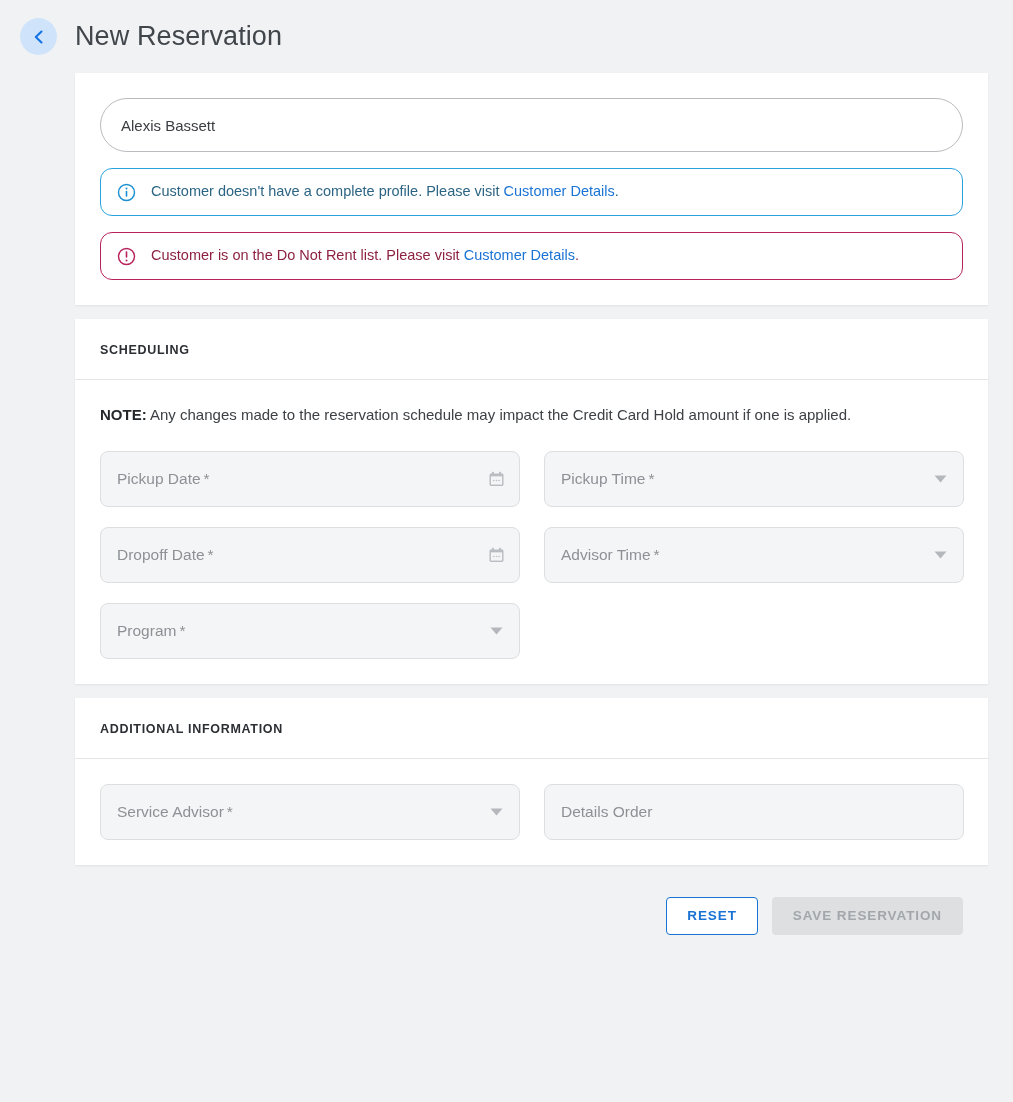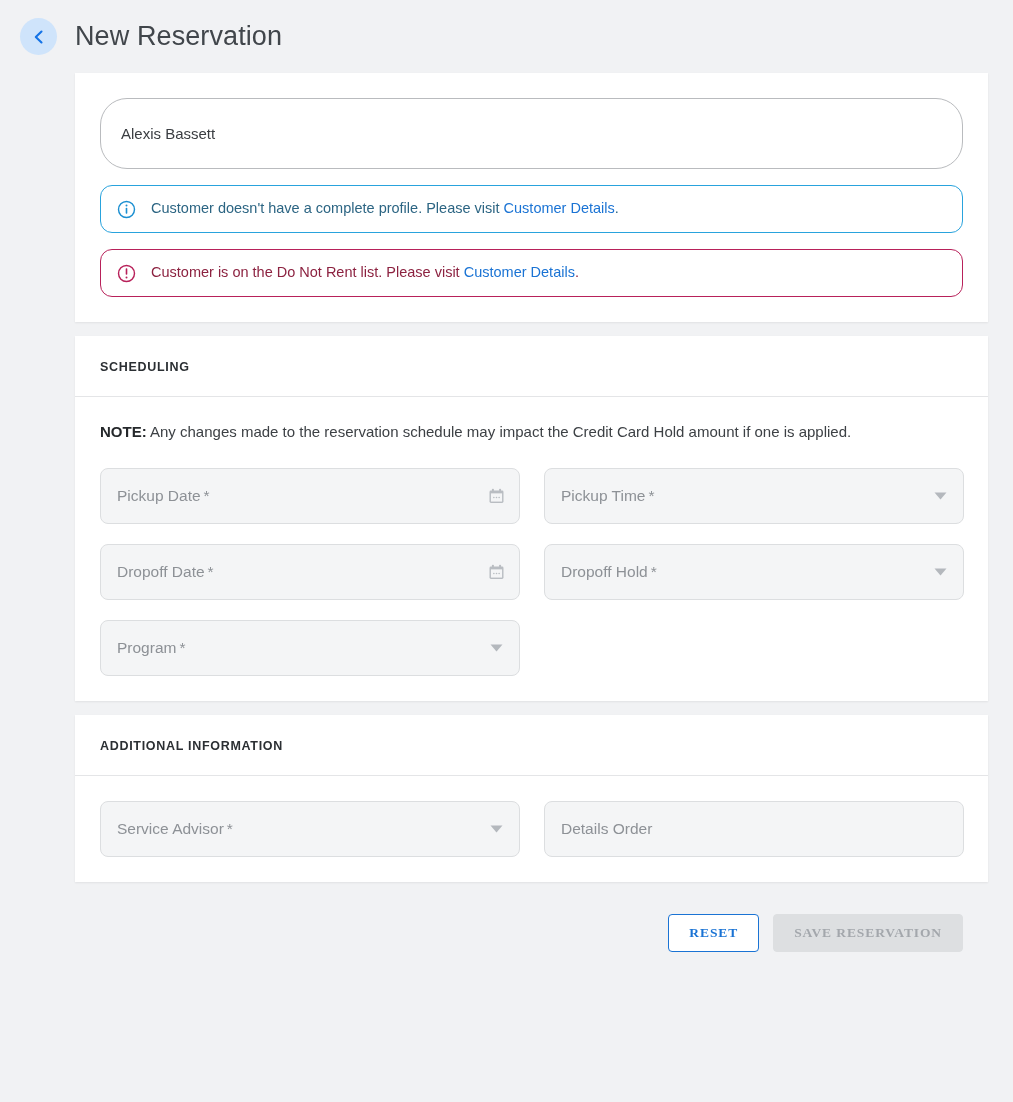--- a/index.html
+++ b/index.html
@@ -38,21 +38,21 @@
     border-bottom: 1px solid #e4e5e7;
   }
   .card-title {
     font-size: 12.5px; font-weight: bold; letter-spacing: .7px;
     color: #2b2f33; text-transform: uppercase;
   }
   .card-body { padding: 25px; }
 
   
   .search-pill {
-    width: 863px; height: 71px; border-radius: 27px;
+    width: 863px; height: 54px; border-radius: 27px;
     border: 1px solid #b9bbbe; background: #fff;
     display: flex; align-items: center; padding: 0 20px;
     font-size: 15px; color: #3a3d41;
   }
 
   
   .alert {
     width: 863px; min-height: 48px; margin-top: 16px;
     display: flex; align-items: center; padding: 13px 16px;
     font-size: 14.5px; line-height: 1.2; background: #fff; border-radius: 12px;
@@ -88,21 +88,21 @@
 
   .cal-icon, .caret-icon {
     position: absolute; right: 14px; top: 50%; transform: translateY(-50%);
     display: flex; align-items: center; justify-content: center;
   }
   .caret-icon { right: 16px; }
 
   
   .footer {
     display: flex; justify-content: flex-end; align-items: center;
-    gap: 14px; padding: 18px 25px 30px 0; margin-right: 25px; font-family: Liberation Serif, serif;
+    gap: 14px; padding: 18px 25px 30px 0; margin-right: 25px;
   }
   .btn {
     height: 38px; border-radius: 4px; font-size: 13.5px; font-weight: bold;
     letter-spacing: .9px; text-transform: uppercase;
     display: flex; align-items: center; justify-content: center;
     padding: 0 20px; cursor: pointer;
   }
   .btn-reset { background: #fff; border: 1px solid #1a73d4; color: #1a73d4; min-width: 76px; }
   .btn-save  { background: #dddfe1; border: 1px solid #dddfe1; color: #a3a7ac; cursor: default; min-width: 175px; }
 </style>
@@ -199,21 +199,21 @@
               <rect x="3.1" y="6.2" width="11.8" height="8.7" fill="#f4f5f6"></rect>
               <rect x="4.2" y="1.2" width="2" height="3.2" rx=".8" fill="#b9bdc2"></rect>
               <rect x="11.8" y="1.2" width="2" height="3.2" rx=".8" fill="#b9bdc2"></rect>
               <circle cx="6.2" cy="10.6" r=".85" fill="#b9bdc2"></circle>
               <circle cx="9" cy="10.6" r=".85" fill="#b9bdc2"></circle>
               <circle cx="11.8" cy="10.6" r=".85" fill="#b9bdc2"></circle>
             </svg>
           </span>
         </div>
         <div class="field col-b">
-          <span class="label-text">Dropoff Hold</span>
+          <span class="label-text">Advisor Time</span>
           <span class="req">*</span>
           <span class="caret-icon">
             <svg width="13" height="9" viewBox="0 0 13 9">
                 <path d="M0.5 1 L12.5 1 L6.5 8 Z" fill="#b4b8bd"></path>
               </svg>
           </span>
         </div>
       </div>
 
       <div class="form-row">

